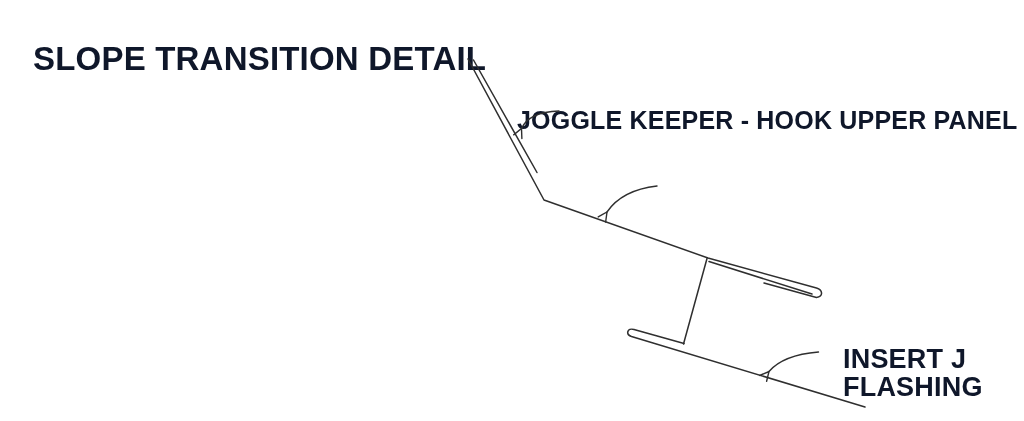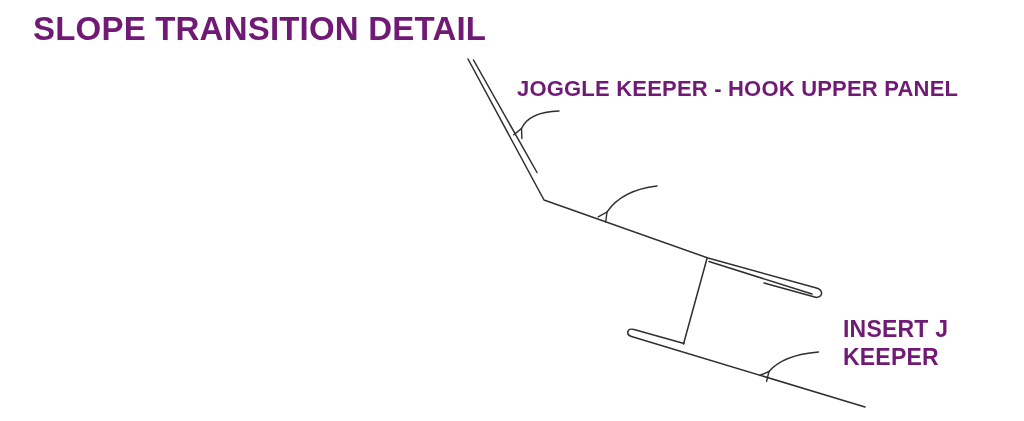--- a/index.html
+++ b/index.html
@@ -20,61 +20,62 @@
   .drawing-svg {
     position: absolute;
     left: 0;
     top: 0;
     width: 1024px;
     height: 421px;
   }
   .label {
     position: absolute;
     font-weight: 700;
-    color: #701a75;
+    color: #0f172a;
     white-space: nowrap;
     letter-spacing: 0.2px;
+    margin-top: 30px;
   }
   .title {
     left: 33px;
     top: 10px;
     font-size: 33px;
   }
   .label-joggle {
     left: 517px;
     top: 76px;
-    font-size: 22px;
+    font-size: 25px;
   }
   .label-flashing {
     left: 617px;
     top: 144px;
     font-size: 25px;
   }
   .label-jchannel {
     left: 843px;
     top: 315px;
-    font-size: 23px;
+    font-size: 27px;
     line-height: 28px;
     white-space: normal;
   }
   .label-jchannel span { display: block; }
 </style>
 </head>
 <body>
 
 <div class="stage">
 
   <div class="label title">SLOPE TRANSITION DETAIL</div>
 
   <div class="label label-joggle">JOGGLE KEEPER - HOOK UPPER PANEL</div>
 
 
   <div class="label label-jchannel">
     <span>INSERT J</span>
-    <span>KEEPER</span>
+    <span>FLASHING</span>
   </div>
 
   <svg class="drawing-svg" viewBox="0 0 1024 421" xmlns="http://www.w3.org/2000/svg">
     <defs>
       <marker id="arrowhead" markerUnits="userSpaceOnUse" markerWidth="14" markerHeight="14" viewBox="0 0 14 14" refX="2" refY="7" orient="auto">
         <path d="M 11 2.5 L 2 7 L 11 11.5" fill="none" stroke="#2f2f2f" stroke-width="1.4" stroke-linecap="round"></path>
       </marker>
     </defs>
 
     <path d="M 468 59 L 544 200 L 708 258 L 816.5 288 C 823 290 823.5 296.5 816.5 297.5 L 764 283" fill="none" stroke="#2f2f2f" stroke-width="1.5" stroke-linecap="round" stroke-linejoin="round"></path>

